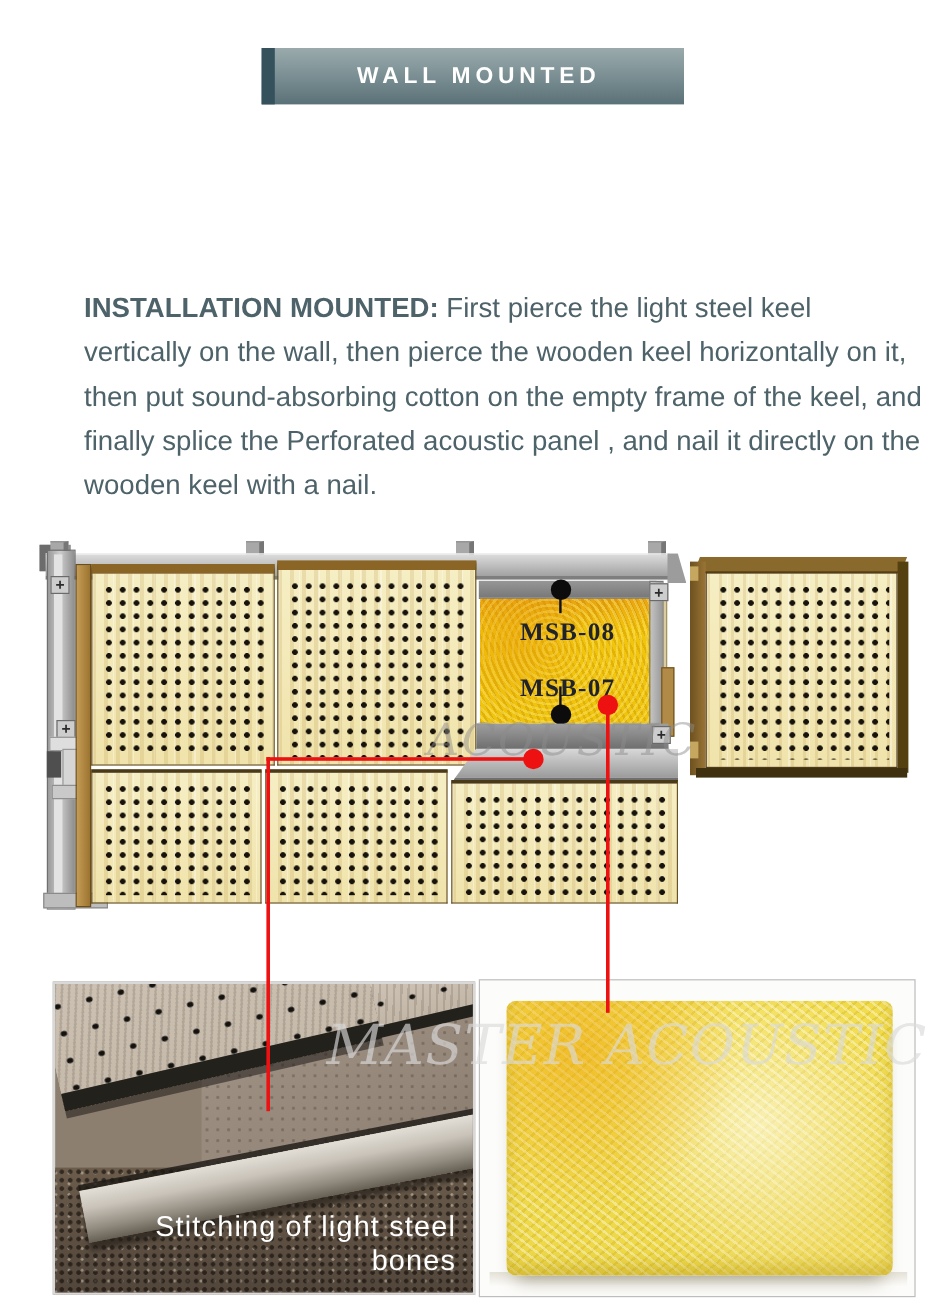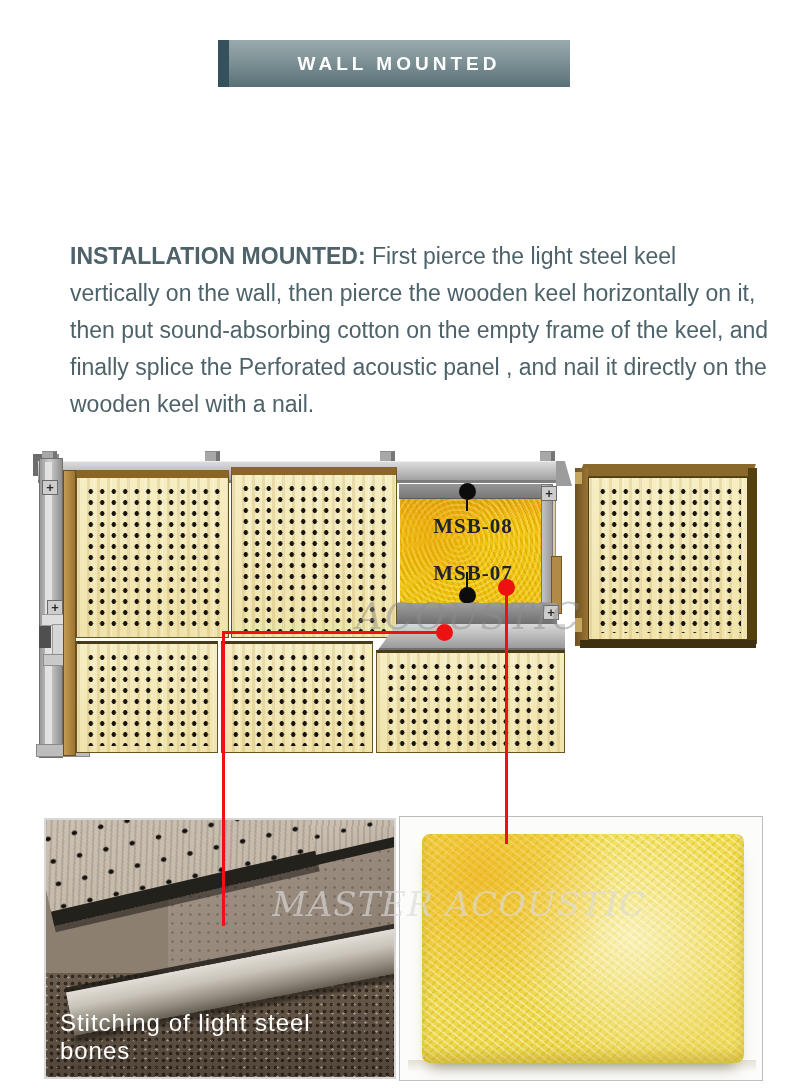--- a/index.html
+++ b/index.html
@@ -89,21 +89,21 @@
   .sp-right { left:748px; top:468px; width:9px; height:176px; background:#55400f; }
   .sp-bottom { left:580px; top:640px; width:176px; height:8px; background:#3f3110; }
 
   
   .red { background:#ed1111; }
   .red-dot { width:17px; height:17px; border-radius:50%; background:#ed1111; }
 
   
   .wm { font-family:"DejaVu Serif", serif; font-style:italic; white-space:nowrap; z-index:60; pointer-events:none;text-align:center; }
   .wm-diagram { left:356px; top:595px; font-size:37px; color:rgba(140,140,140,.48); letter-spacing:2px; }
-  .wm-photos { left:272px; top:884px; font-size:34px; color:rgba(218,218,218,.65); letter-spacing:1px; }
+  .wm-photos { left:272px; top:844px; font-size:46px; color:rgba(218,218,218,.65); letter-spacing:1px; }
 
   
   .photo-left { left:44px; top:818px; width:352px; height:261px; border:2px solid #d8d8d8;
     background:#8d7f70; overflow:hidden; }
   .pl-concrete { position:absolute; left:35%; top:0; width:70%; height:80%;
     background:
       radial-gradient(rgba(40,30,20,.25) 1px, rgba(0,0,0,0) 1.6px),
       linear-gradient(150deg,#a3968a 0%,#948678 55%,#7c7065 100%);
     background-size:9px 9px, auto; }
   .pl-rubble { position:absolute; left:-5px; bottom:-4px; width:104%; height:42%;
@@ -122,21 +122,21 @@
     transform:rotate(-13deg); transform-origin:top left;
     background:
       radial-gradient(ellipse 5.5px 4.5px, #14120e 40%, rgba(0,0,0,0) 60%),
       repeating-linear-gradient(105deg, rgba(90,80,70,.22) 0 2px, rgba(0,0,0,0) 2px 6px),
       linear-gradient(180deg,#d0c4b6 0%,#c6baab 100%);
     background-size:27px 23px, auto, auto;
     border-bottom:15px solid #23211c; box-shadow:0 6px 0 rgba(30,26,22,.55); }
   .pl-keel { position:absolute; left:6%; top:54%; width:100%; height:17%; transform:rotate(-11deg);
     background:linear-gradient(180deg,#e2ded6 0%,#c9c3b9 35%,#918a7f 75%,#665f54 100%);
     box-shadow:0 7px 4px rgba(35,30,24,.65), 0 -5px 0 rgba(28,25,20,.8); }
-  .photo-caption { position:absolute; left:4%; right:4%; bottom:12px; text-align:left;
+  .photo-caption { position:absolute; left:4%; right:4%; bottom:12px; text-align:right;
     color:#ffffff; font-size:24px; letter-spacing:1px; z-index:5; }
 
   .photo-right { left:399px; top:816px; width:364px; height:265px; border:1px solid #bdbdbd;
     background:#fcfcfa; overflow:hidden; }
   .pr-wool { position:absolute; left:22px; top:17px; width:322px; height:229px; border-radius:8px;
     background:
       radial-gradient(circle at 18% 18%, rgba(238,168,18,.6), rgba(238,168,18,0) 42%),
       radial-gradient(circle at 65% 45%, rgba(255,255,246,.6), rgba(255,255,246,0) 50%),
       radial-gradient(circle at 85% 82%, rgba(242,222,120,.5), rgba(242,222,120,0) 45%),
       repeating-linear-gradient(38deg, rgba(255,255,255,.38) 0 2px, rgba(255,255,255,0) 2px 6px),

